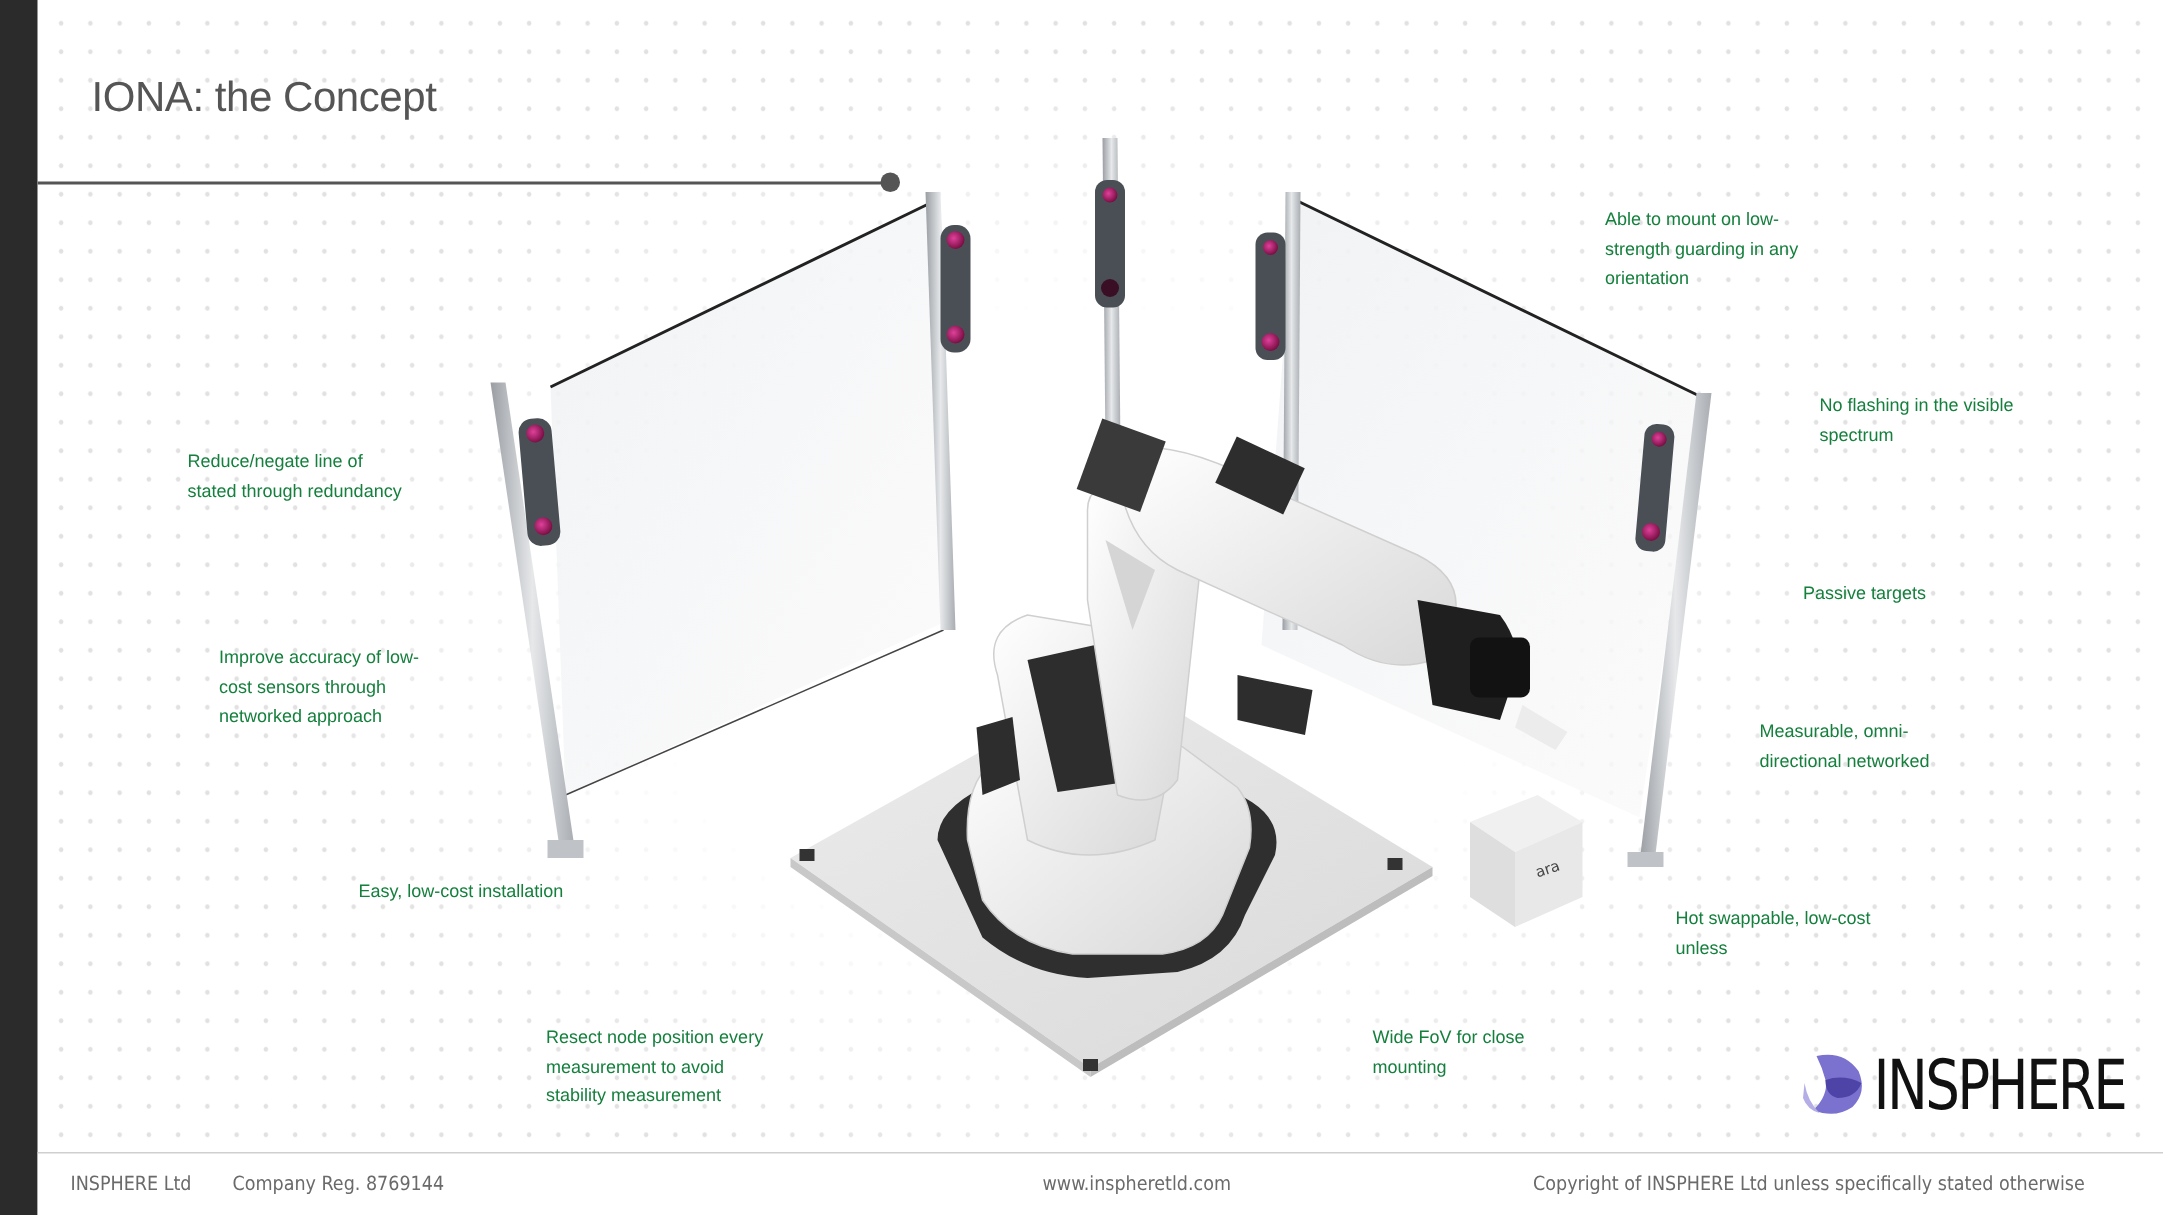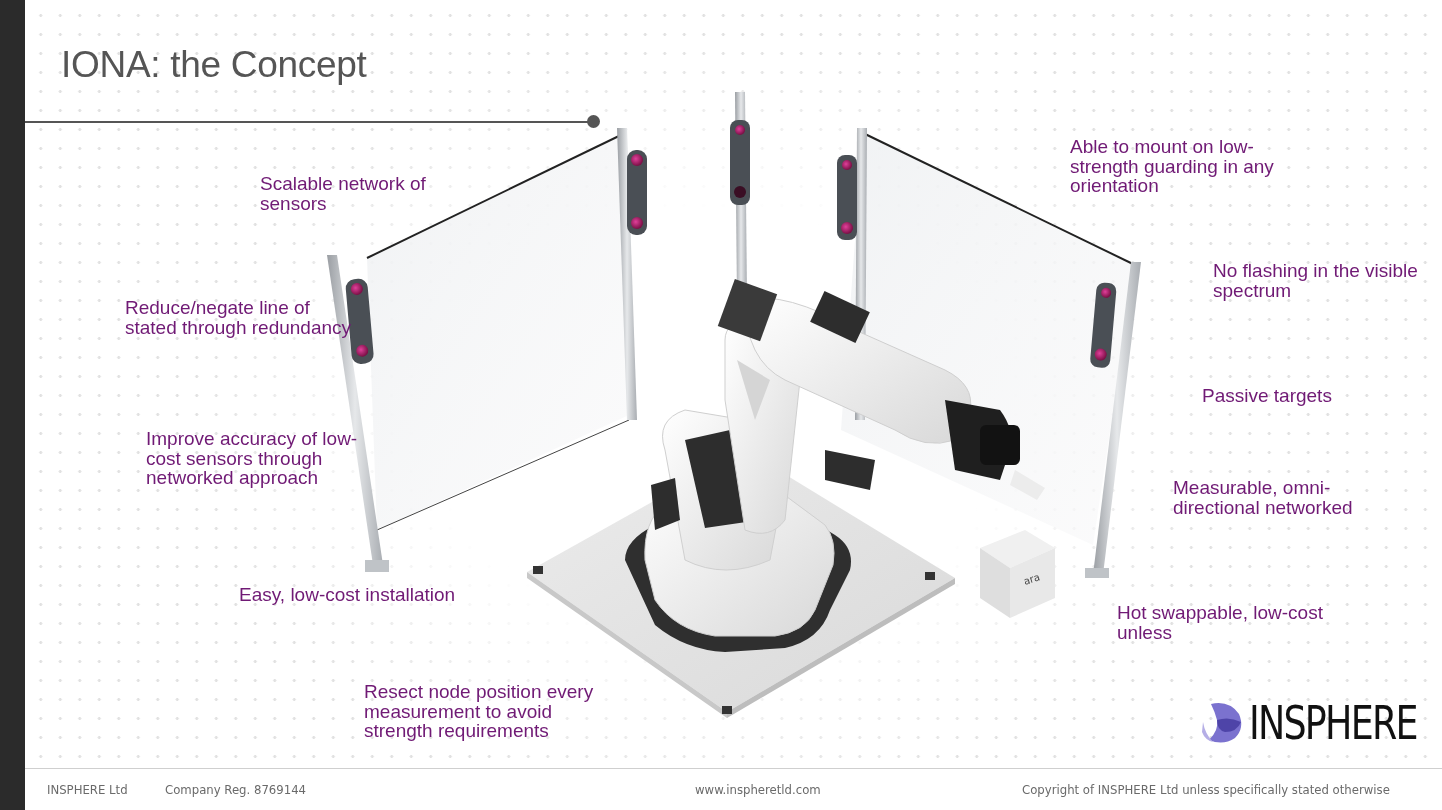--- a/index.html
+++ b/index.html
@@ -19,31 +19,31 @@
     background-size: 19.5px 19px;
     background-position: 6px 6px;
     opacity: 0.85;
   }
   .dots-fade {
     position: absolute; inset: 0 0 42px 0;
     background: radial-gradient(ellipse 520px 380px at 690px 420px, #ffffff 55%, rgba(255,255,255,0.0) 100%);
   }
   .title {
     position: absolute; left: 36px; top: 40px;
-    font-size: 37px; color: #555555; font-weight: 400; letter-spacing: -0.3px;
+    font-size: 28px; color: #555555; font-weight: 400; letter-spacing: -0.3px;
     margin: 0; line-height: 50px;
   }
   .title-rule {
     position: absolute; left: 0; top: 121px; width: 566px; height: 2px; background: #555;
   }
   .title-dot {
     position: absolute; left: 562px; top: 115px; width: 13px; height: 13px; border-radius: 50%; background: #555;
   }
   .label {
-    position: absolute; font-size: 19px; line-height: 19.5px; color: #701a75; margin: 0;
+    position: absolute; font-size: 12px; line-height: 19.5px; color: #15803d; margin: 0;
     white-space: pre-line;
   }
   .scene { position: absolute; left: 0; top: 0; width: 1417px; height: 770px; }
   .footer {
     position: absolute; left: 0; bottom: 0; width: 1417px; height: 41px;
     border-top: 1px solid #cfcfcf; background: #fff;
     font-family: "DejaVu Sans Condensed", "DejaVu Sans", sans-serif;
     font-size: 13px; color: #6a6a6a;
   }
   .footer span { position: absolute; top: 13px; white-space: nowrap; }
@@ -165,51 +165,51 @@
     </g>
 
     <g>
       <polygon points="955,548 1000,530 1030,548 985,568" fill="#f0f0f0"></polygon>
       <polygon points="955,548 985,568 985,618 955,598" fill="#dedede"></polygon>
       <polygon points="985,568 1030,548 1030,598 985,618" fill="#e8e8e8"></polygon>
       <text x="1000" y="585" font-size="10" fill="#444" font-family="DejaVu Sans, sans-serif" transform="rotate(-18 1000 585)">ara</text>
     </g>
   </svg>
 
-  <p class="label" style="left:235px; top:174px;">Scalable network of
-sensors</p>
   <p class="label" style="left:100px; top:298px;">Reduce/negate line of
 stated through redundancy</p>
   <p class="label" style="left:121px; top:429px;">Improve accuracy of low-
 cost sensors through
 networked approach</p>
   <p class="label" style="left:214px; top:585px;">Easy, low-cost installation</p>
   <p class="label" style="left:339px; top:682px;">Resect node position every
 measurement to avoid
-strength requirements</p>
+stability measurement</p>
 
   <p class="label" style="left:1045px; top:137px;">Able to mount on low-
 strength guarding in any
 orientation</p>
   <p class="label" style="left:1188px; top:261px;">No flashing in the visible
 spectrum</p>
   <p class="label" style="left:1177px; top:386px;text-align:right;">Passive targets</p>
   <p class="label" style="left:1148px; top:478px;">Measurable, omni-
 directional networked</p>
   <p class="label" style="left:1092px; top:603px;">Hot swappable, low-cost
 unless</p>
+  <p class="label" style="left:890px; top:682px;">Wide FoV for close
+mounting</p>
 
   <div class="logo">
     <svg width="46" height="46" viewBox="0 0 46 46" style="position:absolute; left:0; top:0;">
       <path d="M12,4 Q30,0 40,14 Q46,28 36,38 Q24,46 10,40 Q20,30 18,20 Q16,12 12,4 Z" fill="#7b72cf"></path>
       <path d="M18,20 Q30,16 42,22 Q38,32 26,32 Q18,30 18,20 Z" fill="#4e44a8"></path>
       <path d="M4,22 Q6,34 14,42 Q6,40 3,32 Z" fill="#b5aee6"></path>
     </svg>
     <span class="logo-text">INSPHERE</span>
   </div>
 
   <div class="footer">
     <span style="left:22px;">INSPHERE Ltd</span>
-    <span style="left:130px;margin-left:10px;">Company Reg.  8769144</span>
+    <span style="left:130px;">Company Reg.  8769144</span>
     <span style="left:670px;">www.inspheretld.com</span>
     <span style="left:997px;">Copyright of INSPHERE Ltd unless specifically stated otherwise</span>
   </div>
 </div>
 
 </body></html>

